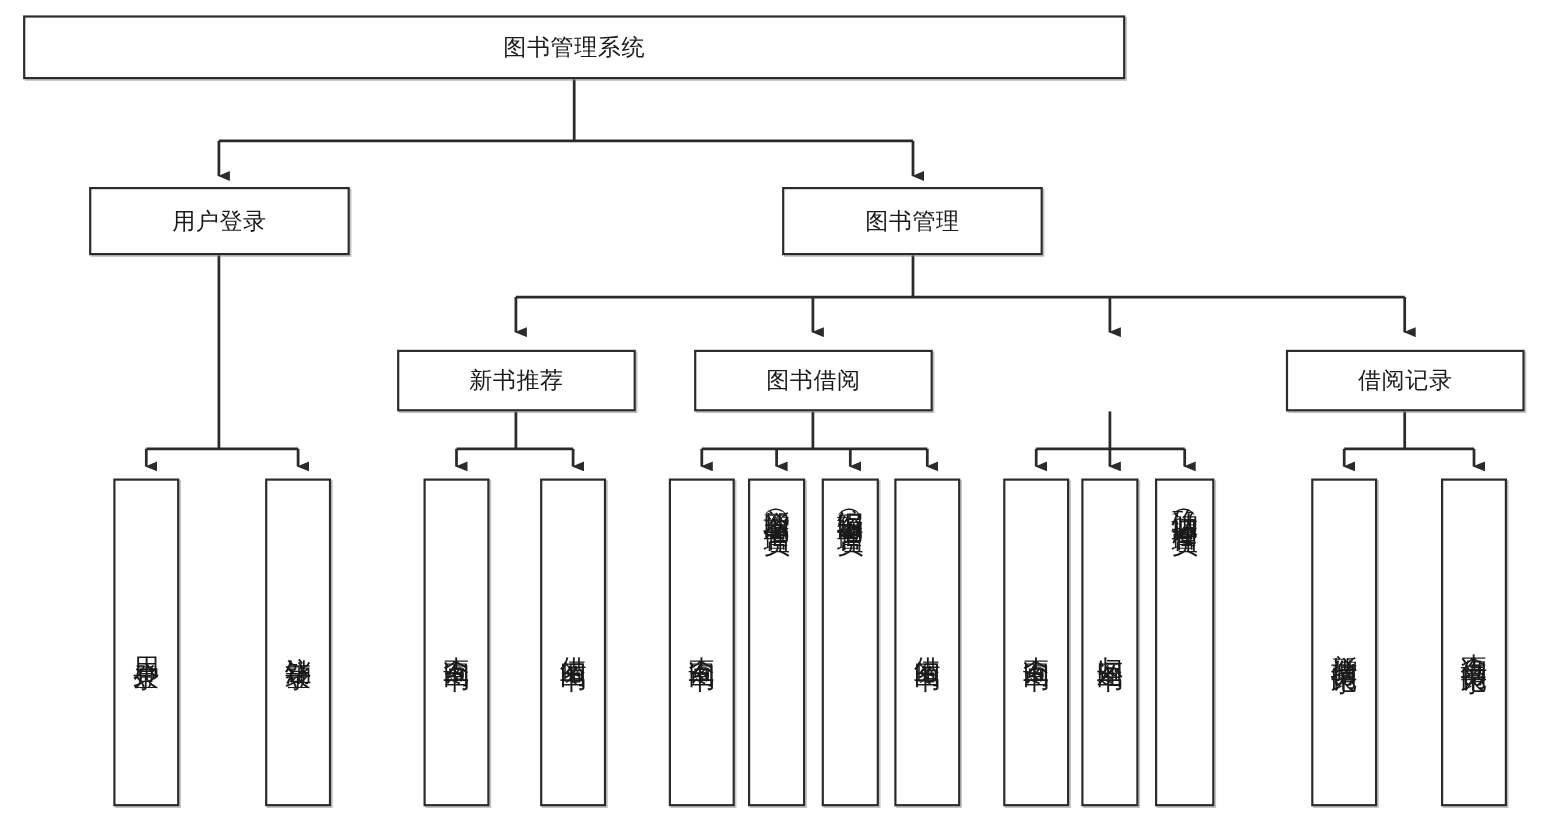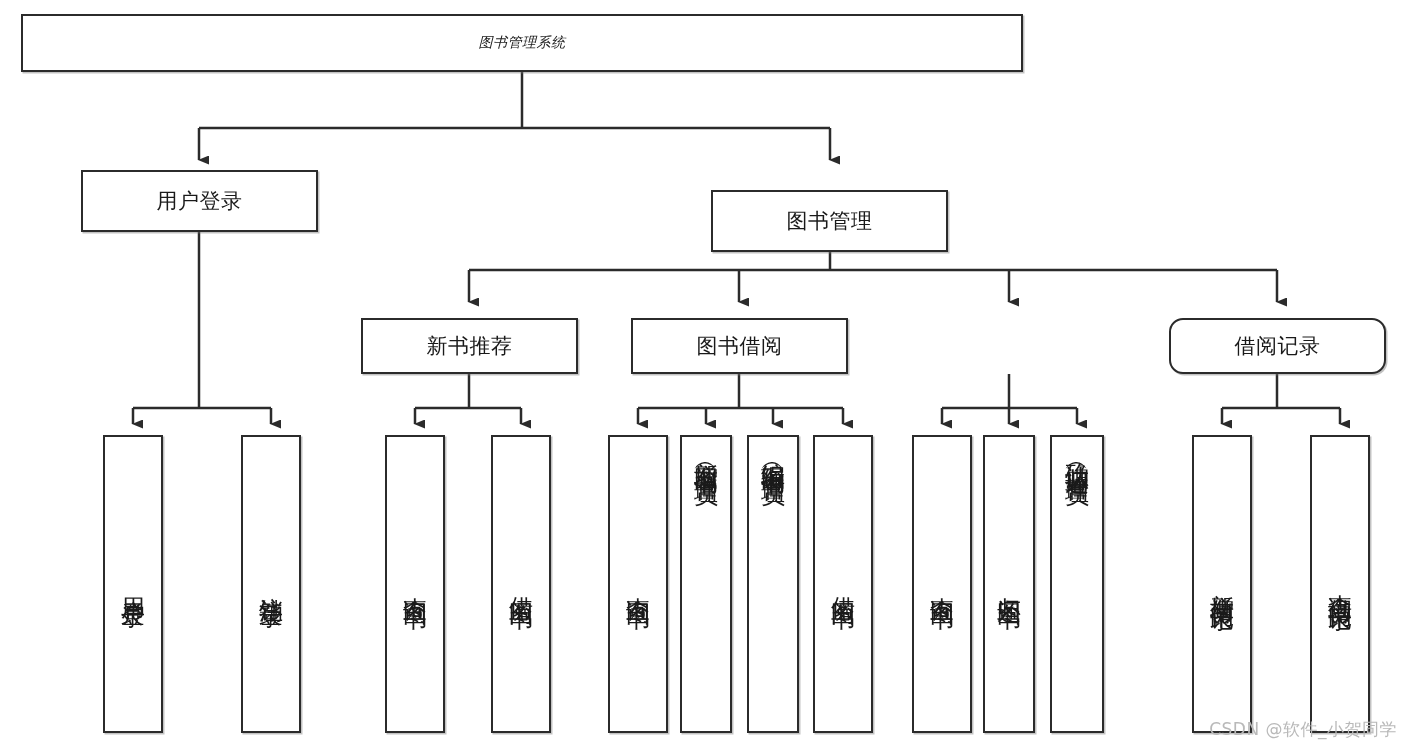--- a/index.html
+++ b/index.html
@@ -41,23 +41,22 @@
     color: #1a1a1a;
     line-height: 1.25;
     text-align: center;
     white-space: pre;
   }
   .node.horizontal .node-label {
     font-size: 21px;
     letter-spacing: 0.5px;
   }
   .node.root .node-label {
-    font-size: 14px;
+    font-size: 21px;
     letter-spacing: 0.5px;
-    font-style: italic;
   }
   .node.vertical {
     align-items: center;
     justify-content: center;
   }
   .node.vertical .node-label {
     writing-mode: vertical-rl;
     text-orientation: upright;
     font-size: 24px;
     letter-spacing: 3px;
@@ -133,31 +132,31 @@
     </g>
   </svg>
 
   <div class="node root horizontal" style="left:21px; top:14px; width:1002px; height:58px;">
     <span class="node-label">图书管理系统</span>
   </div>
 
   <div class="node horizontal" style="left:81px; top:170px; width:237px; height:62px;">
     <span class="node-label">用户登录</span>
   </div>
-  <div class="node horizontal" style="left:711px; top:170px; width:237px; height:62px;margin-top:20px;">
+  <div class="node horizontal" style="left:711px; top:170px; width:237px; height:62px;">
     <span class="node-label">图书管理</span>
   </div>
 
   <div class="node horizontal" style="left:631px; top:318px; width:217px; height:56px;">
     <span class="node-label">图书借阅</span>
   </div>
   <div class="node horizontal" style="left:361px; top:318px; width:217px; height:56px;">
     <span class="node-label">新书推荐</span>
   </div>
-  <div class="node horizontal" style="left:1169px; top:318px; width:217px; height:56px;border-radius:14px;">
+  <div class="node horizontal" style="left:1169px; top:318px; width:217px; height:56px;">
     <span class="node-label">借阅记录</span>
   </div>
 
   <div class="node vertical" style="left:103px; top:435px; width:60px; height:298px;">
     <span class="node-label">用户登录</span>
   </div>
   <div class="node vertical" style="left:241px; top:435px; width:60px; height:298px;">
     <span class="node-label">注销登录</span>
   </div>
 
@@ -191,15 +190,14 @@
     <span class="node-label">确认归还（管理员）</span>
   </div>
 
   <div class="node vertical" style="left:1192px; top:435px; width:60px; height:298px;">
     <span class="node-label">新增借阅记录</span>
   </div>
   <div class="node vertical" style="left:1310px; top:435px; width:60px; height:298px;">
     <span class="node-label">查询借阅记录</span>
   </div>
 
-  <div id="watermark">CSDN @软件_小贺同学</div>
 
 </div>
 
 </body></html>

